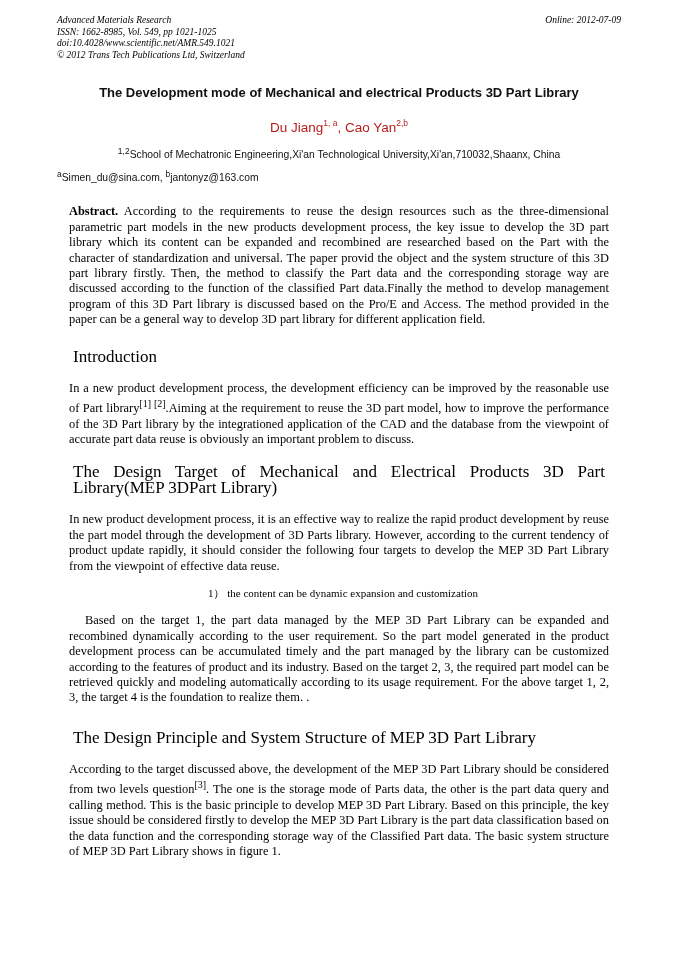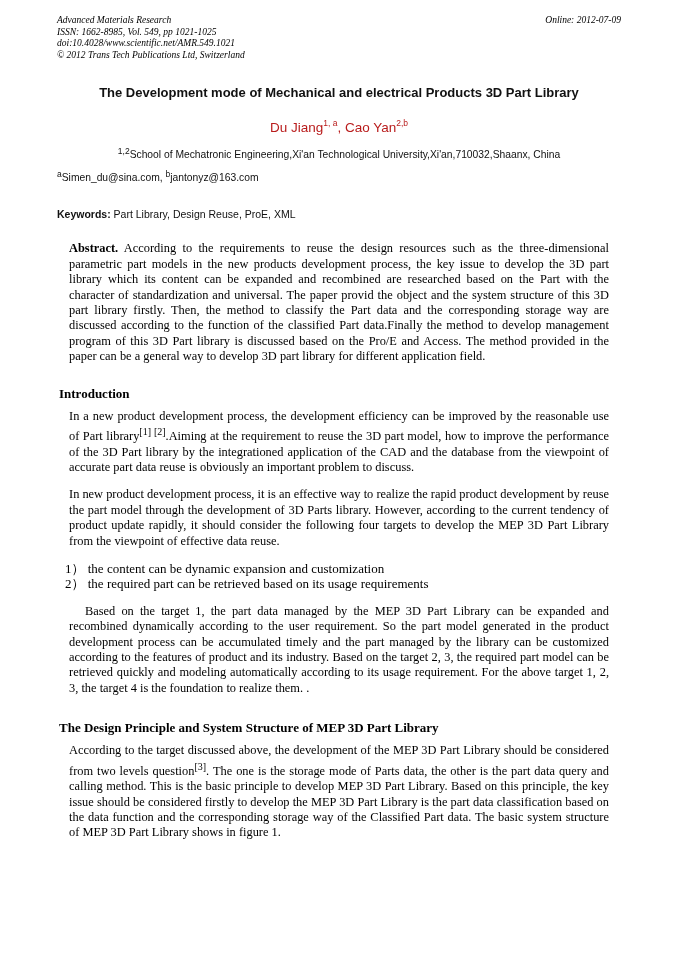--- a/index.html
+++ b/index.html
@@ -78,35 +78,35 @@
   
   .para {
     text-align: justify;
     font-size: 12.4px;
     line-height: 15.4px;
     margin: 12px;
   }
   .abstract { margin-top: 20px; }
   .abstract .abs-label { font-weight: bold; }
   .section-heading {
-    font-weight: bold;
-    font-size: 13px;
+    font-weight: normal;
+    font-size: 17px;
     line-height: 16px;
-    margin: 2px;
+    margin: 16px;
     text-align: justify;
   }
   .h-intro { margin-top: 21px; }
   .p-intro { margin-top: 7px; }
   .h-target { margin-top: 17px; }
   .p-target1 { margin-top: 7px; }
   .target-list { margin-top: 1px; padding-left: 8px; }
   .target-list .li {
-    font-size: 13px;
+    font-size: 11px;
     line-height: 15.4px;
-    text-align: left;
+    text-align: center;
   }
   .p-target2 { text-indent: 16px; }
   .h-principle { margin-top: 24px; }
   .p-principle { margin-top: 7px; }
   sup.ref { font-size: 10px; }
 </style>
 </head>
 <body>
 
 <div class="page">
@@ -128,37 +128,34 @@
   </div>
 
   <div class="affiliation">
     <sup>1,2</sup><span>School of Mechatronic Engineering,Xi'an Technological University,Xi'an,710032,Shaanx, China</span>
   </div>
 
   <div class="emails">
     <sup>a</sup><span>Simen_du@sina.com</span><span>, </span><sup>b</sup><span>jantonyz@163.com</span>
   </div>
 
-  <div class="keywords">
-    <span class="kw-label">Keywords:</span><span> Part Library, Design Reuse, ProE, XML</span>
-  </div>
 
   <p class="para abstract">
     <span class="abs-label">Abstract.</span><span> According to the requirements to reuse the design resources such as the three-dimensional parametric part models in the new products development process, the key issue to develop the 3D part library which its content can be expanded and recombined are researched based on the Part with the character of standardization and universal. The paper provid the object and the system structure of this 3D part library firstly. Then, the method to classify the Part data and the corresponding storage way are discussed according to the function of the classified Part data.Finally the method to develop management program of this 3D Part library is discussed based on the Pro/E and Access. The method provided in the paper can be a general way to develop 3D part library for different application field.</span>
   </p>
 
   <h3 class="section-heading h-intro">Introduction</h3>
   <p class="para p-intro">
     <span>In a new product development process, the development efficiency can be improved by the reasonable use of Part library</span><sup class="ref">[1] [2]</sup><span>.Aiming at the requirement to reuse the 3D part model, how to improve the performance of the 3D Part library by the integrationed application of the CAD and the database from the viewpoint of accurate part data reuse is obviously an important problem to discuss.</span>
   </p>
 
+  <h3 class="section-heading h-target">The Design Target of Mechanical and Electrical Products 3D Part Library(MEP 3DPart Library)</h3>
   <p class="para p-target1">In new product development process, it is an effective way to realize the rapid product development by reuse the part model through the development of 3D Parts library. However, according to the current tendency of product update rapidly, it should consider the following four targets to develop the MEP 3D Part Library from the viewpoint of effective data reuse.</p>
   <div class="target-list">
     <div class="li">1） the content can be dynamic expansion and customization</div>
-    <div class="li">2） the required part can be retrieved based on its usage requirements</div>
   </div>
   <p class="para p-target2">Based on the target 1, the part data managed by the MEP 3D Part Library can be expanded and recombined dynamically according to the user requirement. So the part model generated in the product development process can be accumulated timely and the part managed by the library can be customized according to the features of product and its industry. Based on the target 2, 3, the required part model can be retrieved quickly and modeling automatically according to its usage requirement. For the above target 1, 2, 3, the target 4 is the foundation to realize them. .</p>
 
   <h3 class="section-heading h-principle">The Design Principle and System Structure of MEP 3D Part Library</h3>
   <p class="para p-principle">
     <span>According to the target discussed above, the development of the MEP 3D Part Library should be considered from two levels question</span><sup class="ref">[3]</sup><span>. The one is the storage mode of Parts data, the other is the part data query and calling method. This is the basic principle to develop MEP 3D Part Library. Based on this principle, the key issue should be considered firstly to develop the MEP 3D Part Library is the part data classification based on the data function and the corresponding storage way of the Classified Part data. The basic system structure of MEP 3D Part Library shows in figure 1.</span>
   </p>
 
 </div>
 

